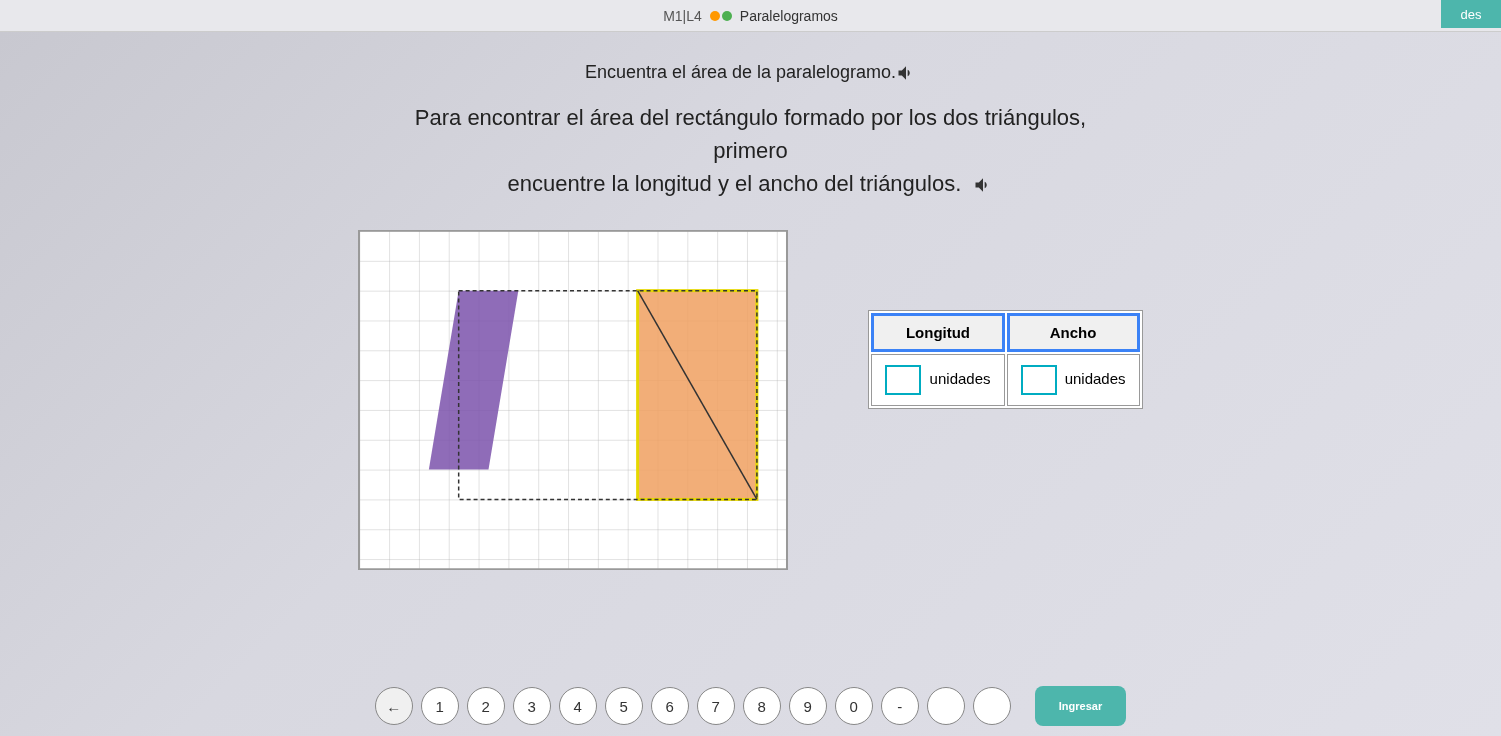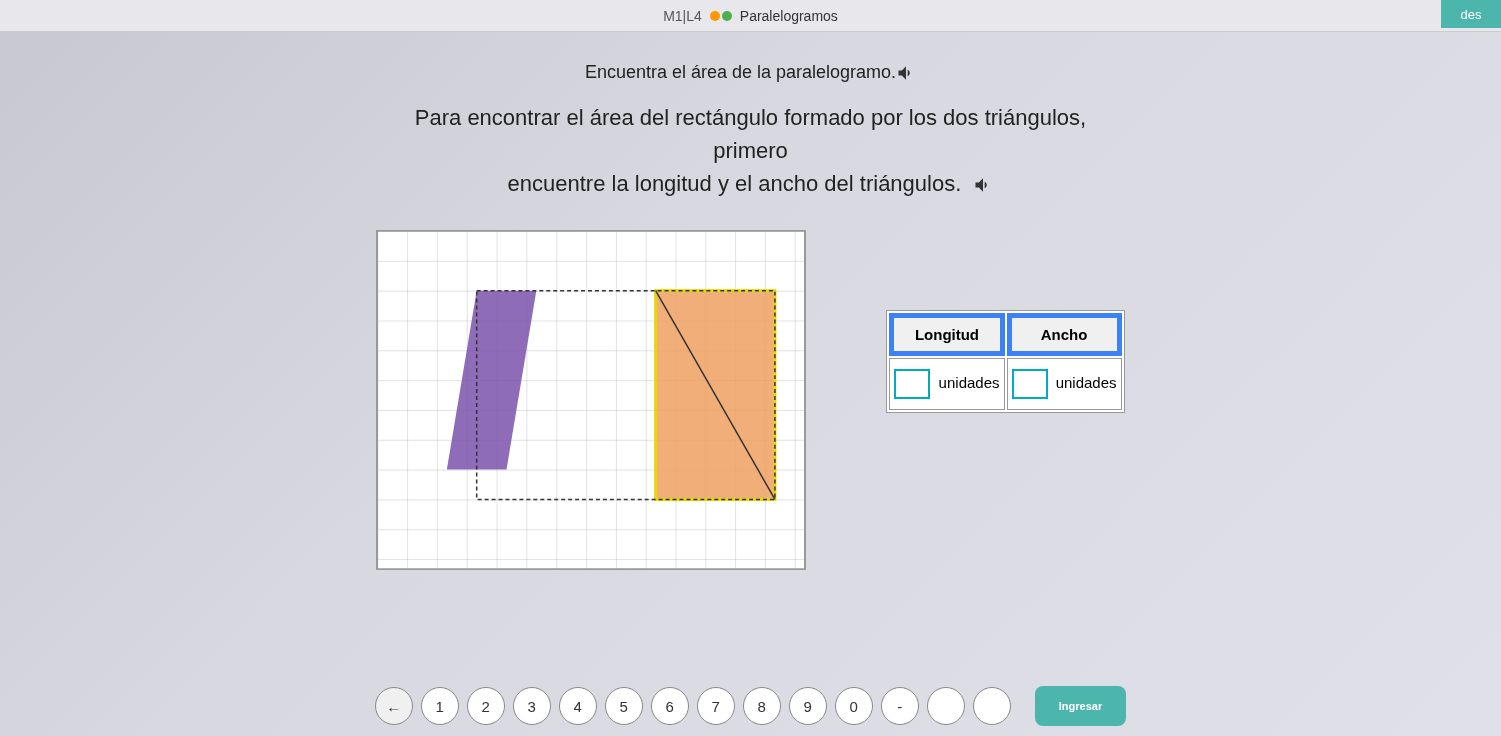--- a/index.html
+++ b/index.html
@@ -142,28 +142,28 @@
     
     .measurement-table {
       border: 1.5px solid #999;
       background: white;
       font-size: 15px;
     }
 
     .measurement-table th {
       background: #f0f0f0;
       padding: 8px 20px;
-      border: 5px solid #3b82f6;
+      border: 3px solid #3b82f6;
       font-weight: 600;
       text-align: center;
       font-size: 15px;
     }
 
     .measurement-table td {
-      padding: 10px 4px;
+      padding: 10px 13px;
       border: 1px solid #999;
       text-align: center;
       vertical-align: middle;
     }
 
     .input-box {
       width: 36px;
       height: 30px;
       border: 2px solid #00acc1;
       background: white;

